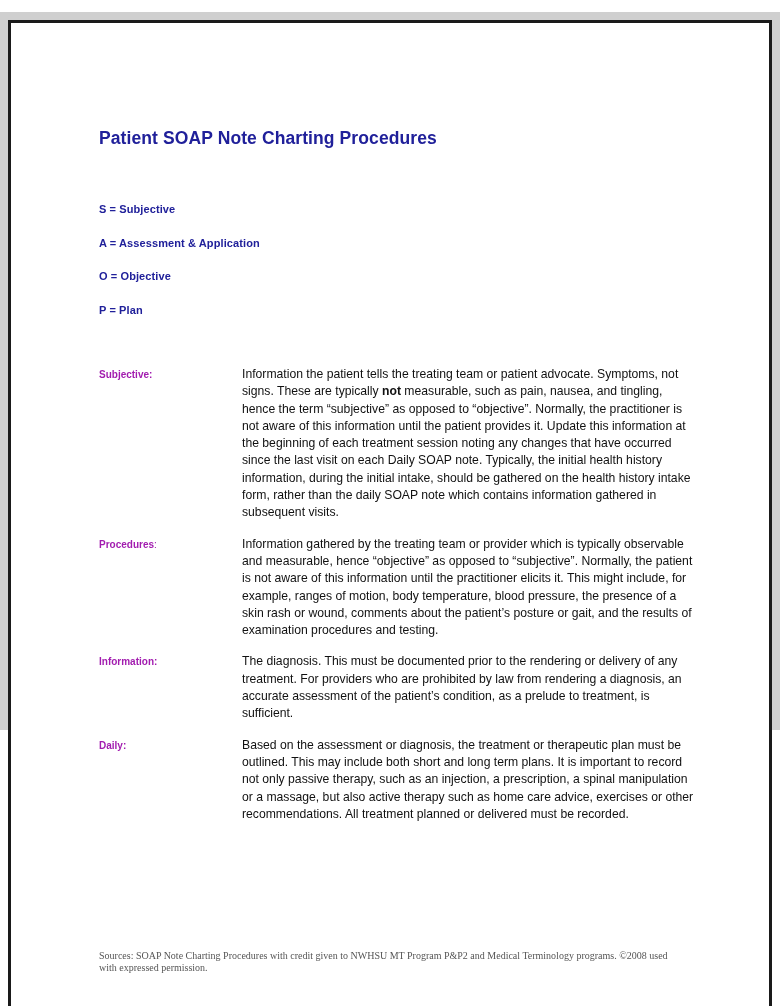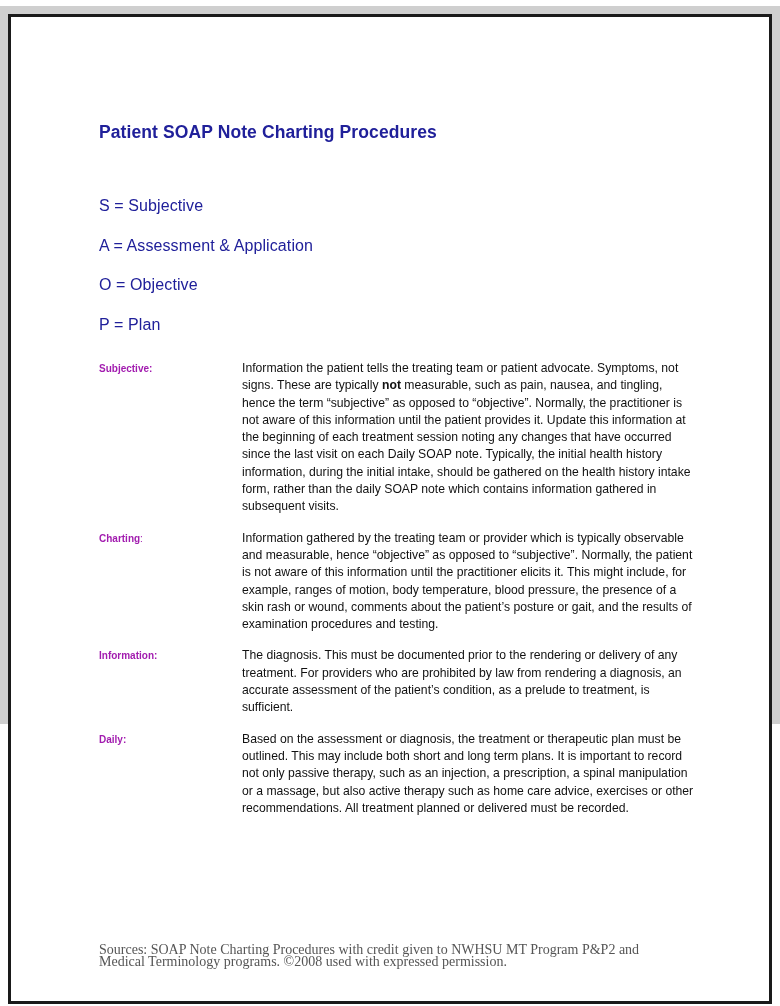--- a/index.html
+++ b/index.html
@@ -11,21 +11,21 @@
     width: 780px;
     height: 1006px;
     font-family: "Liberation Sans", sans-serif;
     -webkit-font-smoothing: antialiased;
   }
 
   
   .page-surround {
     position: absolute;
     left: 0;
-    top: 6px;
+    top: 12px;
     width: 780px;
     height: 718px;
     background: #cfcfcf;
     box-sizing: border-box;
   }
 
   
   .sheet {
     position: absolute;
     left: 8px;
@@ -60,22 +60,22 @@
   }
 
   
   .legend {
     position: absolute;
     left: 88px;
     top: 180px;
     width: 520px;
   }
   .legend-item {
-    font-size: 16px;
-    font-weight: normal;
+    font-size: 11px;
+    font-weight: bold;
     color: #20209a;
     margin-bottom: 21.5px;
     letter-spacing: 0.1px;
     white-space: nowrap;
   }
 
   
   .sections {
     position: absolute;
     left: 88px;
@@ -115,21 +115,21 @@
     font-weight: bold;
   }
 
   
   .footer-sources {
     position: absolute;
     left: 88px;
     top: 927px;
     width: 585px;
     font-family: "Liberation Serif", serif;
-    font-size: 14px;
+    font-size: 10px;
     line-height: 12px;
     color: #555555;
   }
 </style>
 </head>
 <body>
 
 <div class="page-surround">
   <div class="sheet">
     <div class="sheet-inner">
@@ -144,21 +144,21 @@
       </div>
 
       <div class="sections">
 
         <div class="section">
           <div class="section-label colon-bold"><span>Subjective</span><span class="lbl-colon">:</span></div>
           <div class="section-body"><span>Information the patient tells the treating team or patient advocate. Symptoms, not signs.  These are typically </span><b>not</b><span> measurable, such as pain, nausea, and tingling, hence the term “subjective” as opposed to “objective”.  Normally, the practitioner is not aware of this information until the patient provides it.  Update this information at the beginning of each treatment session noting any changes that have occurred since the last visit on each Daily SOAP note.  Typically, the initial health history information, during the initial intake, should be gathered on the health history intake form, rather than the daily SOAP note which contains information gathered in subsequent visits.</span></div>
         </div>
 
         <div class="section">
-          <div class="section-label"><span>Charting</span><span class="lbl-colon">:</span></div>
+          <div class="section-label"><span>Procedures</span><span class="lbl-colon">:</span></div>
           <div class="section-body"><span>Information gathered by the treating team or provider which is typically observable and measurable, hence “objective” as opposed to “subjective”.   Normally, the patient is not aware of this information until the practitioner elicits it.  This might include, for example, ranges of motion, body temperature, blood pressure, the presence of a skin rash or wound, comments about the patient’s posture or gait, and the results of examination procedures and testing.</span></div>
         </div>
 
         <div class="section">
           <div class="section-label colon-bold"><span>Information</span><span class="lbl-colon">:</span></div>
           <div class="section-body"><span>The diagnosis.  This must be documented prior to the rendering or delivery of any treatment.   For providers who are prohibited by law from rendering a diagnosis, an accurate assessment of the patient’s condition, as a prelude to treatment, is sufficient.</span></div>
         </div>
 
         <div class="section">
           <div class="section-label colon-bold"><span>Daily</span><span class="lbl-colon">:</span></div>

